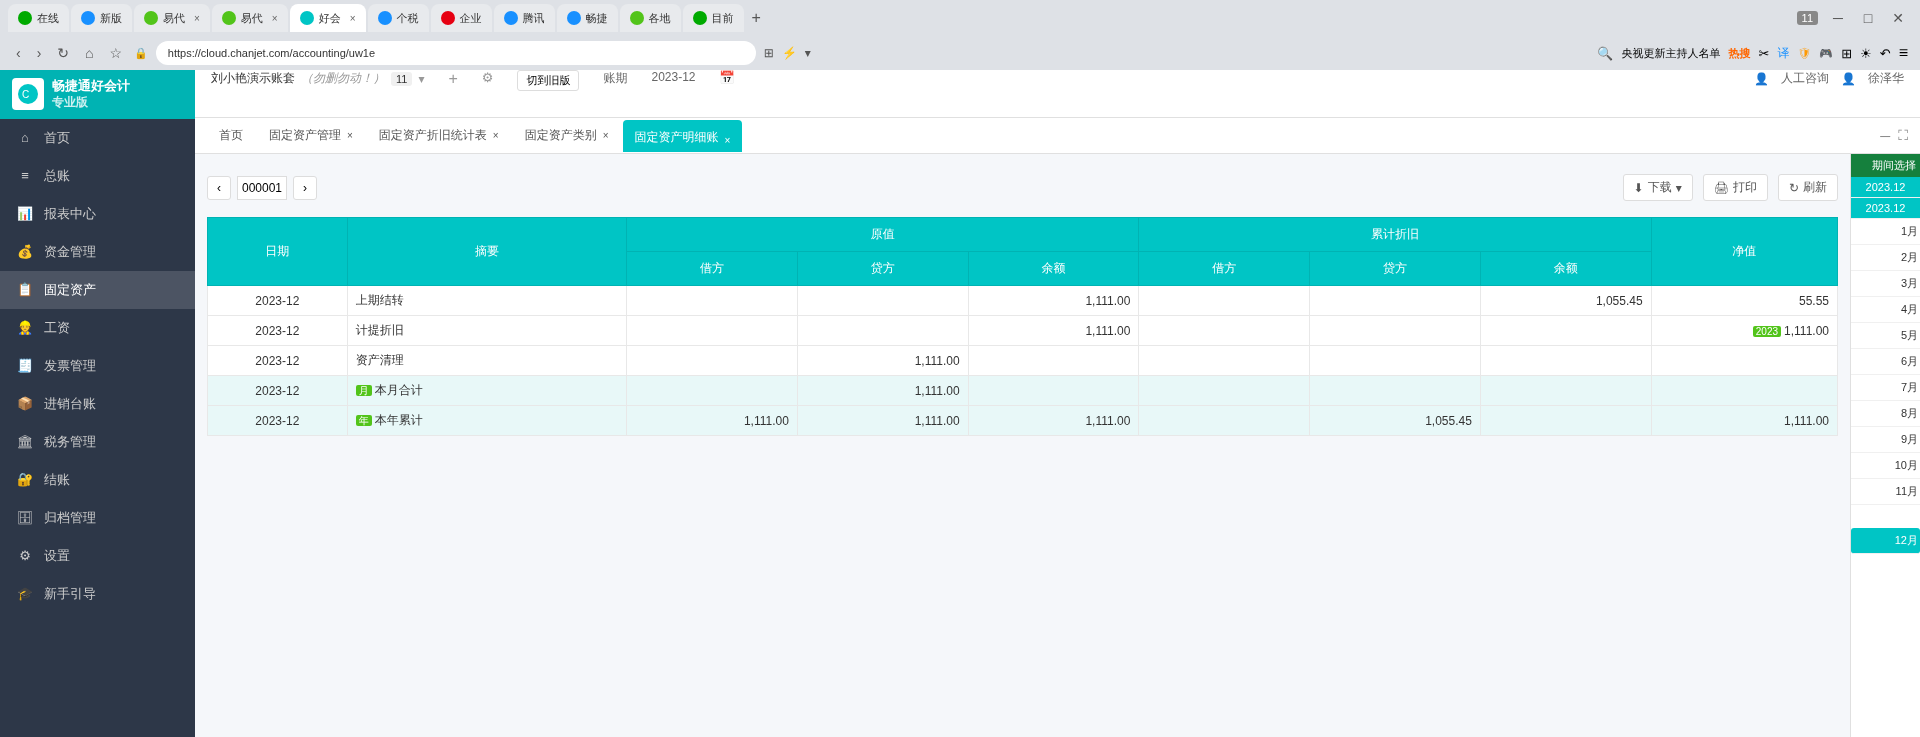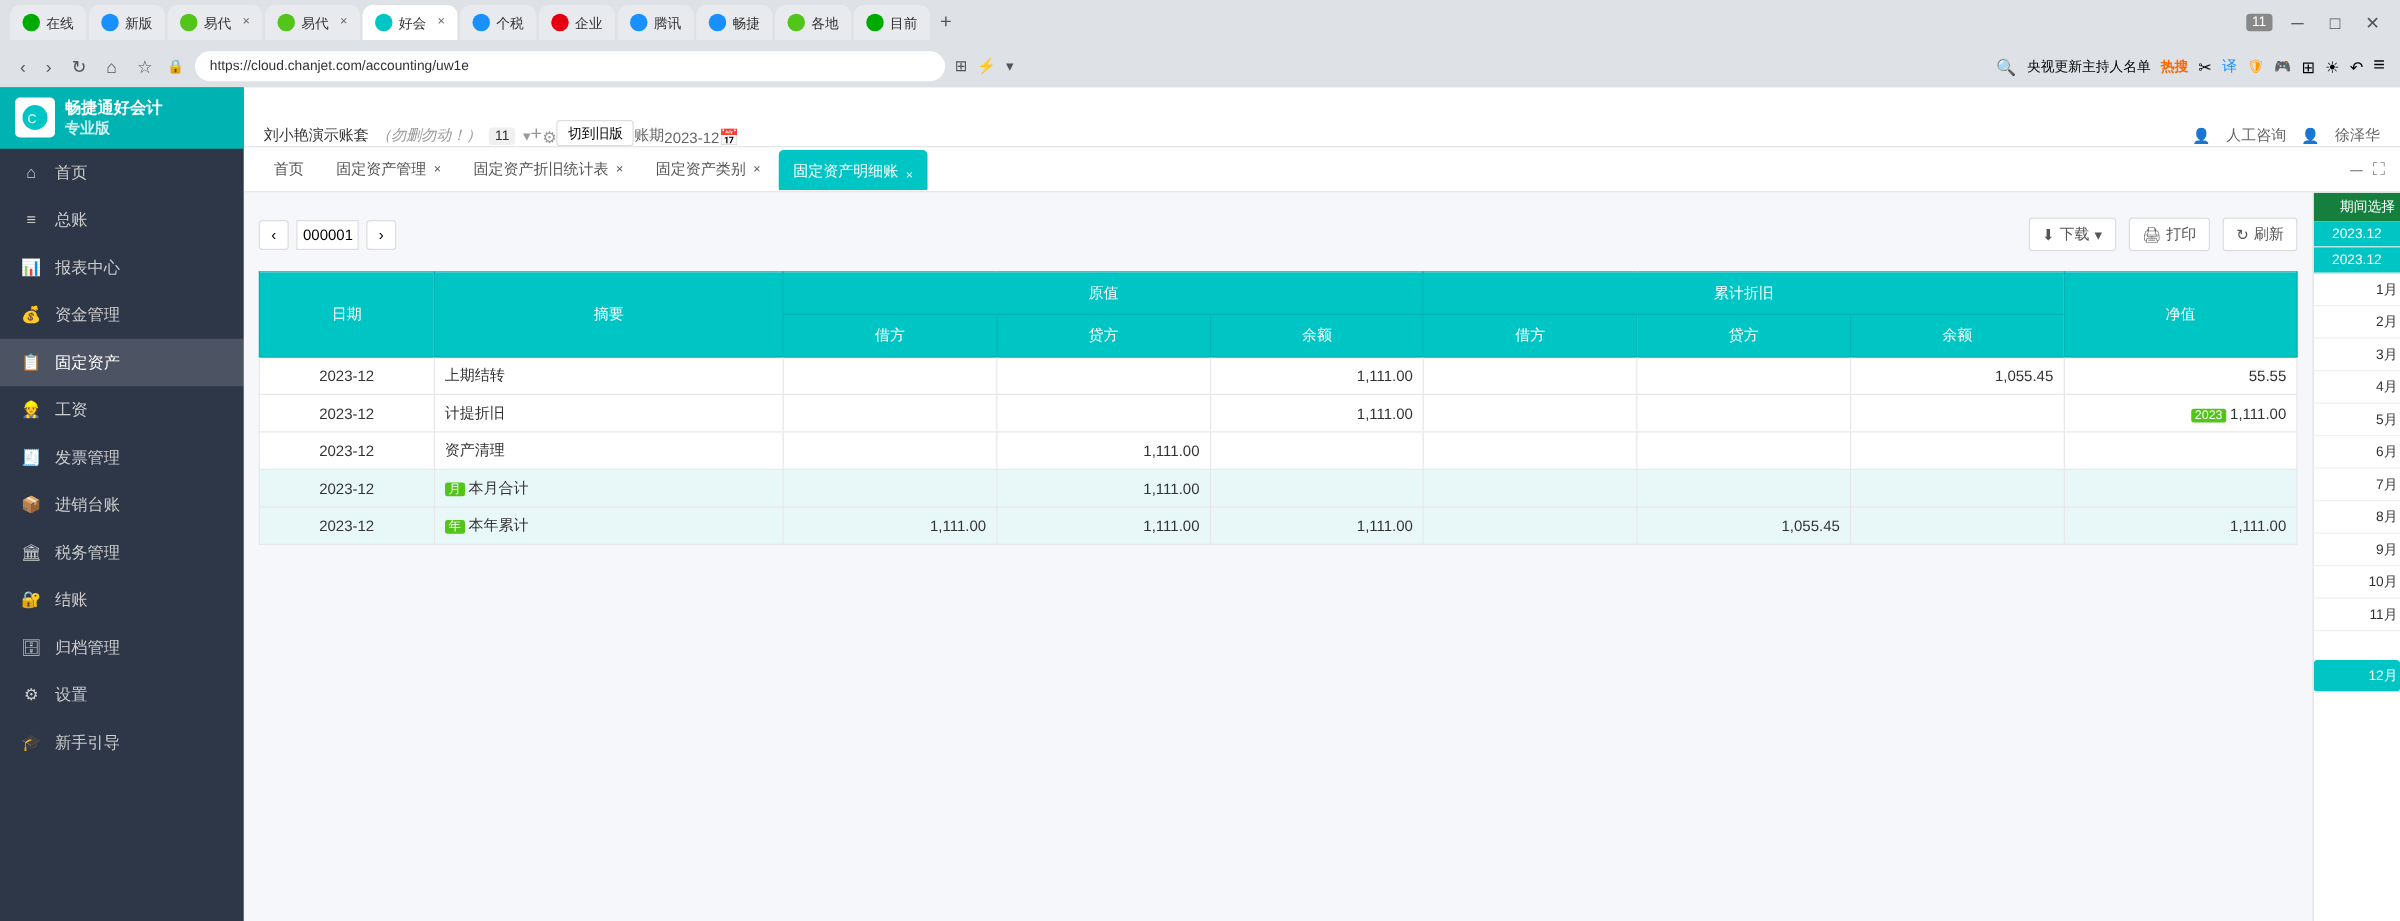--- a/index.html
+++ b/index.html
@@ -1,18 +1,18 @@
 <!DOCTYPE html>
 <html><head>
   <meta charset="utf-8">
   <style>
     * { margin: 0; padding: 0; box-sizing: border-box; }
     body { font-family: 'Microsoft YaHei', Arial, sans-serif; font-size: 12px; background: #f0f0f0; width: 1920px; height: 737px; overflow: hidden; }
     .tab-bar { display: flex; align-items: center; height: 36px; background: #dee1e6; padding: 0 8px; gap: 2px; }
-    .tab { display: flex; align-items: center; height: 28px; padding: 0 10px; border-radius: 8px 8px 0 0; font-size: 11px; background: #e8eaed; color: #333; gap: 5px; cursor: pointer; white-space: nowrap; font-family: Liberation Mono, monospace; }
+    .tab { display: flex; align-items: center; height: 28px; padding: 0 10px; border-radius: 8px 8px 0 0; font-size: 11px; background: #e8eaed; color: #333; gap: 5px; cursor: pointer; white-space: nowrap; }
     .tab.active { background: #fff; }
     .tab .close-tab { font-size: 10px; color: #666; cursor: pointer; margin-left: 4px; }
     .tab-add { font-size: 16px; cursor: pointer; padding: 0 6px; color: #555; }
     .address-bar { display: flex; align-items: center; height: 34px; background: #dee1e6; padding: 0 12px; gap: 8px; }
     .nav-btn { font-size: 14px; color: #555; cursor: pointer; padding: 2px 4px; }
     .address-input { flex: 1; max-width: 600px; height: 24px; background: #fff; border: none; border-radius: 12px; padding: 0 12px; font-size: 11px; color: #333; }
     .toolbar-right { display: flex; align-items: center; gap: 8px; margin-left: auto; font-size: 11px; }
     .hot-search { color: #f60; font-weight: bold; }
 
     
@@ -27,21 +27,21 @@
     .logo-sub { font-size: 12px; color: rgba(255,255,255,0.8); font-weight: bold; }
     .sidebar-nav { flex: 1; overflow-y: auto; }
     .nav-item { display: flex; align-items: center; padding: 10px 16px; cursor: pointer; color: #ccc; gap: 10px; font-size: 13px; }
     .nav-item.active { background: rgba(255,255,255,0.15); color: #fff; }
     .nav-icon { width: 18px; height: 18px; display: flex; align-items: center; justify-content: center; flex-shrink: 0; }
 
     
     .main-content { flex: 1; display: flex; flex-direction: column; overflow: hidden; }
 
     
-    .top-bar { background: #fff; border-bottom: 1px solid #e0e0e0; display: flex; align-items: flex-end; padding: 0 16px; height: 48px; gap: 0; }
+    .top-bar { background: #fff; border-bottom: 1px solid #e0e0e0; display: flex; align-items: flex-start; padding: 0 16px; height: 48px; gap: 24px; }
     .account-selector { display: flex; align-items: center; gap: 6px; font-size: 12px; color: #333; cursor: pointer; }
     .account-badge { background: #f0f0f0; border-radius: 3px; padding: 1px 5px; font-size: 11px; }
     .period-info { font-size: 12px; color: #666; }
     .switch-btn { background: #fff; border: 1px solid #ddd; border-radius: 3px; padding: 2px 8px; font-size: 11px; cursor: pointer; }
     .top-bar-right { margin-left: auto; display: flex; align-items: center; gap: 12px; font-size: 12px; color: #666; }
 
     
     .page-tabs { background: #fff; border-bottom: 1px solid #e0e0e0; display: flex; align-items: center; padding: 0 12px; height: 36px; gap: 2px; }
     .page-tab { display: flex; align-items: center; padding: 4px 12px; border-radius: 4px 4px 0 0; font-size: 12px; cursor: pointer; color: #555; gap: 6px; height: 32px; }
     .page-tab.active { background: #00c5c5; color: #fff; border-bottom: 2px solid #00c5c5; align-items: flex-end; }

